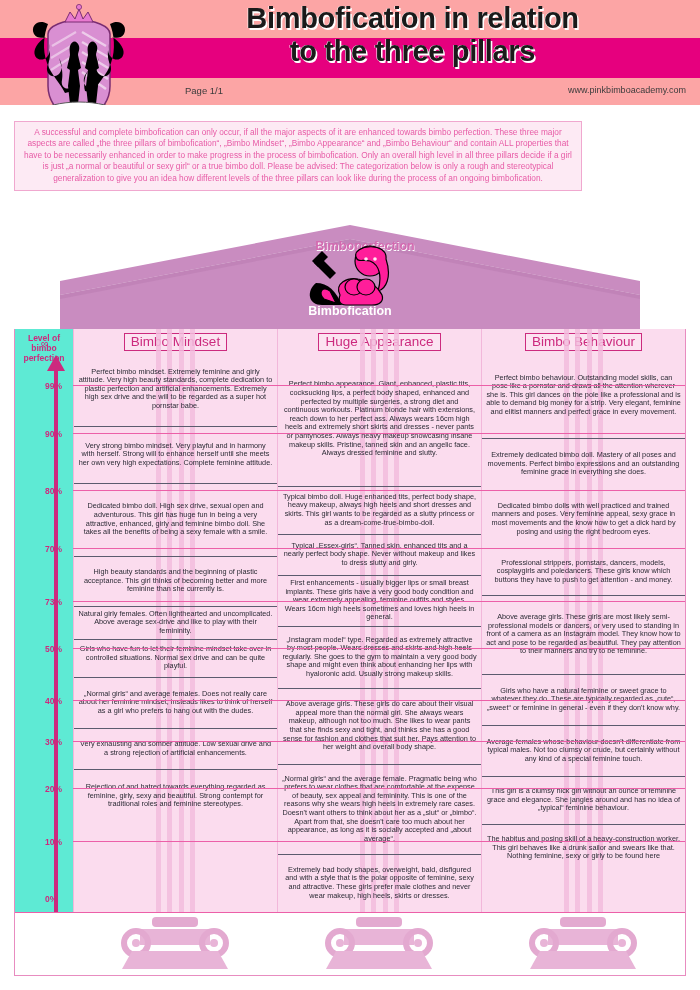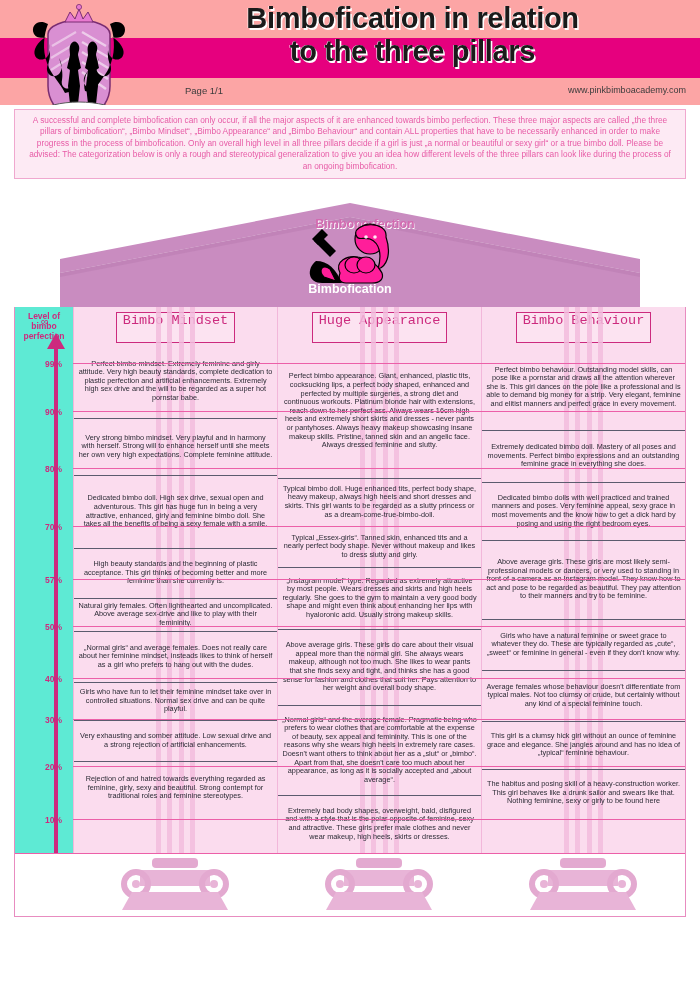--- a/index.html
+++ b/index.html
@@ -11,22 +11,22 @@
   .header .titlewrap{position:absolute;left:140px;top:2px;width:545px;text-align:center;}
   .header h1{margin:0;font-size:29px;line-height:33px;font-weight:bold;color:#1a1a1a;
       letter-spacing:-0.3px;text-shadow:1.5px 1.5px 0 #ffffff, -0.5px -0.5px 0 #ffffff;}
   .header .pageno{position:absolute;left:185px;top:85px;font-size:9.5px;color:#3c3c3c;}
   .header .site{position:absolute;right:14px;top:85px;font-size:9px;color:#3c3c3c;}
 
   
   .crest{position:absolute;left:18px;top:2px;width:122px;height:140px;z-index:5;}
 
   
-  .intro{position:relative;margin:4px 14px;border:1px solid #f0a8cf;background:#fdeaf4;
-      padding:5px 9px 6px 9px;box-sizing:border-box;width:672px;}
+  .intro{position:relative;margin:16px 14px;border:1px solid #f0a8cf;background:#fdeaf4;
+      padding:5px 9px 6px 9px;box-sizing:border-box;width:568px;}
   .intro p{margin:0;font-size:8.3px;line-height:11.4px;color:#e75ba6;text-align:center;}
   .pedimentzone{position:relative;width:700px;height:122px;margin-top:6px;}
   .roof{position:absolute;left:60px;top:18px;width:580px;height:104px;}
   .bimboperfection{position:absolute;left:0;right:0;top:32px;text-align:center;
       font-size:12.5px;font-weight:bold;color:#d36ab0;z-index:3;
       text-shadow:0.6px 0.6px 0 #fff;padding-left:30px;}
   .bimbofication{position:absolute;left:0;right:0;top:97px;text-align:center;
       font-size:12.5px;font-weight:bold;color:#ffffff;z-index:4;}
   .doll{position:absolute;left:50%;top:36px;transform:translateX(-50%);z-index:4;}
 
@@ -45,21 +45,21 @@
   .infsym{position:absolute;left:26px;top:8px;font-size:11px;color:#cc2a7e;}
   .tick{position:absolute;left:0;width:58px;font-size:8.5px;font-weight:bold;color:#cc2a7e;
       text-align:left;padding-left:2px;box-sizing:border-box;margin-left:28px;}
   .tickline{position:absolute;left:58px;height:1px;background:#ec5fa8;width:612px;z-index:6;}
 
   .col{flex:1 1 0;position:relative;background:#fbdcee;border-left:1px solid #f2b7da;
       overflow:hidden;}
   .col:first-of-type{border-left:none;}
   .colhead{text-align:center;padding:3px 0 2px 0;}
   .colhead span{display:inline-block;border:1px solid #cc2a7e;background:#fce3f1;
-      color:#cc2a7e;font-size:13.5px;line-height:15px;padding:0px 6px 14px 6px;font-family:Liberation Mono, monospace;}
+      color:#cc2a7e;font-size:13.5px;line-height:15px;padding:0px 6px 1px 6px;}
   .pillar{position:absolute;top:0;bottom:0;left:50%;transform:translateX(-50%);
       width:40px;z-index:0;display:flex;justify-content:space-between;}
   .flute{width:5px;background:#f2bcdd;opacity:.85;}
   .cells{position:relative;z-index:2;}
   .cell{position:relative;border-bottom:1.4px solid #5b5b6e;padding:2px 4px 3px 4px;
       box-sizing:border-box;display:flex;align-items:center;justify-content:center;}
   .cell p{margin:0;font-size:7.3px;line-height:8.6px;color:#2b2b35;text-align:center;}
   .cell.last{border-bottom:none;}
 
   
@@ -165,21 +165,21 @@
         <span>bimbo</span><br>
         <span>perfection</span>
       </div>
       <div class="infsym">∞</div>
       <div class="arrow"></div>
       <div class="axisline"></div>
       <div class="tick" style="top:52px">99%</div>
       <div class="tick" style="top:100px">90%</div>
       <div class="tick" style="top:157px">80%</div>
       <div class="tick" style="top:215px">70%</div>
-      <div class="tick" style="top:268px">57%</div>
+      <div class="tick" style="top:268px">73%</div>
       <div class="tick" style="top:315px">50%</div>
       <div class="tick" style="top:367px">40%</div>
       <div class="tick" style="top:408px">30%</div>
       <div class="tick" style="top:455px">20%</div>
       <div class="tick" style="top:508px">10%</div>
       <div class="tick" style="top:565px">0%</div>
     </div>
 
     <div class="tickline" style="top:56px"></div>
     <div class="tickline" style="top:104px"></div>
@@ -211,25 +211,25 @@
           </div>
         <div class="cell" style="height:73px">
             <p>Dedicated bimbo doll. High sex drive, sexual open and adventurous. This girl has huge fun in being a very attractive, enhanced, girly and feminine bimbo doll. She takes all the benefits of being a sexy female with a smile.</p>
           </div>
         <div class="cell" style="height:50px">
             <p>High beauty standards and the beginning of plastic acceptance. This girl thinks of becoming better and more feminine than she currently is.</p>
           </div>
         <div class="cell" style="height:33px">
             <p>Natural girly females. Often lighthearted and uncomplicated. Above average sex-drive and like to play with their femininity.</p>
           </div>
+        <div class="cell" style="height:38px">
+            <p>Girls who have fun to let their feminine mindset take over in controlled situations. Normal sex drive and can be quite playful.</p>
+          </div>
         <div class="cell" style="height:51px">
             <p>„Normal girls“ and average females. Does not really care about her feminine mindset, insteads likes to think of herself as a girl who prefers to hang out with the dudes.</p>
-          </div>
-        <div class="cell" style="height:38px">
-            <p>Girls who have fun to let their feminine mindset take over in controlled situations. Normal sex drive and can be quite playful.</p>
           </div>
         <div class="cell" style="height:41px">
             <p>Very exhausting and somber attitude. Low sexual drive and a strong rejection of artificial enhancements.</p>
           </div>
         <div class="cell last" style="height:53px">
             <p>Rejection of and hatred towards everything regarded as feminine, girly, sexy and beautiful. Strong contempt for traditional roles and feminine stereotypes.</p>
           </div>
       </div>
     </div>
 
@@ -246,20 +246,23 @@
       <div class="cells">
         <div class="cell" style="height:134px">
             <p>Perfect bimbo appearance. Giant, enhanced, plastic tits, cocksucking lips, a perfect body shaped, enhanced and perfected by multiple surgeries, a strong diet and continuous workouts. Platinum blonde hair with extensions, reach down to her perfect ass. Always wears 16cm high heels and extremely short skirts and dresses - never pants or pantyhoses. Always heavy makeup showcasing insane makeup skills. Pristine, tanned skin and an angelic face. Always dressed feminine and slutty.</p>
           </div>
         <div class="cell" style="height:48px">
             <p>Typical bimbo doll. Huge enhanced tits, perfect body shape, heavy makeup, always high heels and short dresses and skirts. This girl wants to be regarded as a slutty princess or as a dream-come-true-bimbo-doll.</p>
           </div>
         <div class="cell" style="height:41px">
             <p>Typical „Essex-girls“. Tanned skin, enhanced tits and a nearly perfect body shape. Never without makeup and likes to dress slutty and girly.</p>
           </div>
+        <div class="cell" style="height:51px">
+            <p>First enhancements - usually bigger lips or small breast implants. These girls have a very good body condition and wear extremely appealing, feminine outfits and styles. Wears 16cm high heels sometimes and loves high heels in general.</p>
+          </div>
         <div class="cell" style="height:62px">
             <p>„Instagram model“ type. Regarded as extremely attractive by most people. Wears dresses and skirts and high heels regularly. She goes to the gym to maintain a very good body shape and might even think about enhancing her lips with hyaloronic acid. Usually strong makeup skills.</p>
           </div>
         <div class="cell" style="height:76px">
             <p>Above average girls. These girls do care about their visual appeal more than the normal girl. She always wears makeup, although not too much. She likes to wear pants that she finds sexy and tight, and thinks she has a good sense for fashion and clothes that suit her. Pays attention to her weight and overall body shape.</p>
           </div>
         <div class="cell" style="height:90px">
             <p>„Normal girls“ and the average female. Pragmatic being who prefers to wear clothes that are comfortable at the expense of beauty, sex appeal and femininity. This is one of the reasons why she wears high heels in extremely rare cases. Doesn't want others to think about her as a „slut“ or „bimbo“. Apart from that, she doesn't care too much about her appearance, as long as it is socially accepted and „about average“.</p>
           </div>
         <div class="cell last" style="height:57px">
@@ -280,20 +283,23 @@
       </div>
       <div class="cells">
         <div class="cell" style="height:86px">
             <p>Perfect bimbo behaviour. Outstanding model skills, can pose like a pornstar and draws all the attention wherever she is. This girl dances on the pole like a professional and is able to demand big money for a strip. Very elegant, feminine and elitist manners and perfect grace in every movement.</p>
           </div>
         <div class="cell" style="height:52px">
             <p>Extremely dedicated bimbo doll. Mastery of all poses and movements. Perfect bimbo expressions and an outstanding feminine grace in everything she does.</p>
           </div>
         <div class="cell" style="height:58px">
             <p>Dedicated bimbo dolls with well practiced and trained manners and poses. Very feminine appeal, sexy grace in most movements and the know how to get a dick hard by posing and using the right bedroom eyes.</p>
+          </div>
+        <div class="cell" style="height:47px">
+            <p>Professional strippers, pornstars, dancers, models, cosplaygirls and poledancers. These girls know which buttons they have to push to get attention - and money.</p>
           </div>
         <div class="cell" style="height:79px">
             <p>Above average girls. These girls are most likely semi-professional models or dancers, or very used to standing in front of a camera as an Instagram model. They know how to act and pose to be regarded as beautiful. They pay attention to their manners and try to be feminine.</p>
           </div>
         <div class="cell" style="height:51px">
             <p>Girls who have a natural feminine or sweet grace to whatever they do. These are typically regarded as „cute“, „sweet“ or feminine in general - even if they don't know why.</p>
           </div>
         <div class="cell" style="height:51px">
             <p>Average females whose behaviour doesn't differentiate from typical males. Not too clumsy or crude, but certainly without any kind of a special feminine touch.</p>
           </div>

